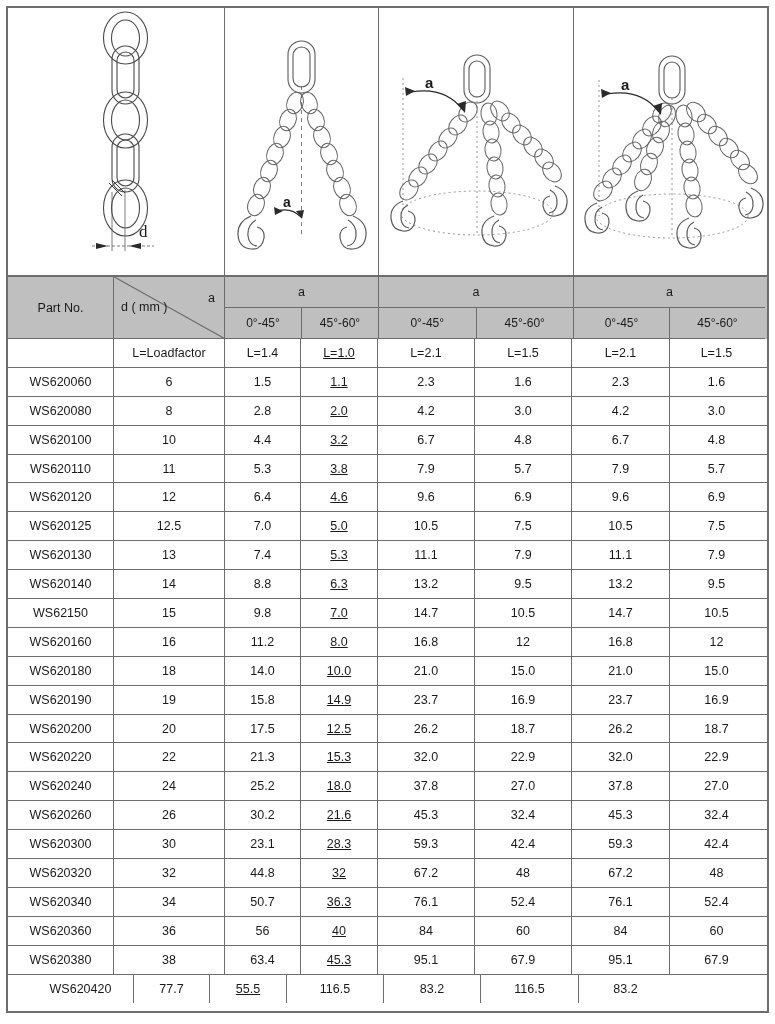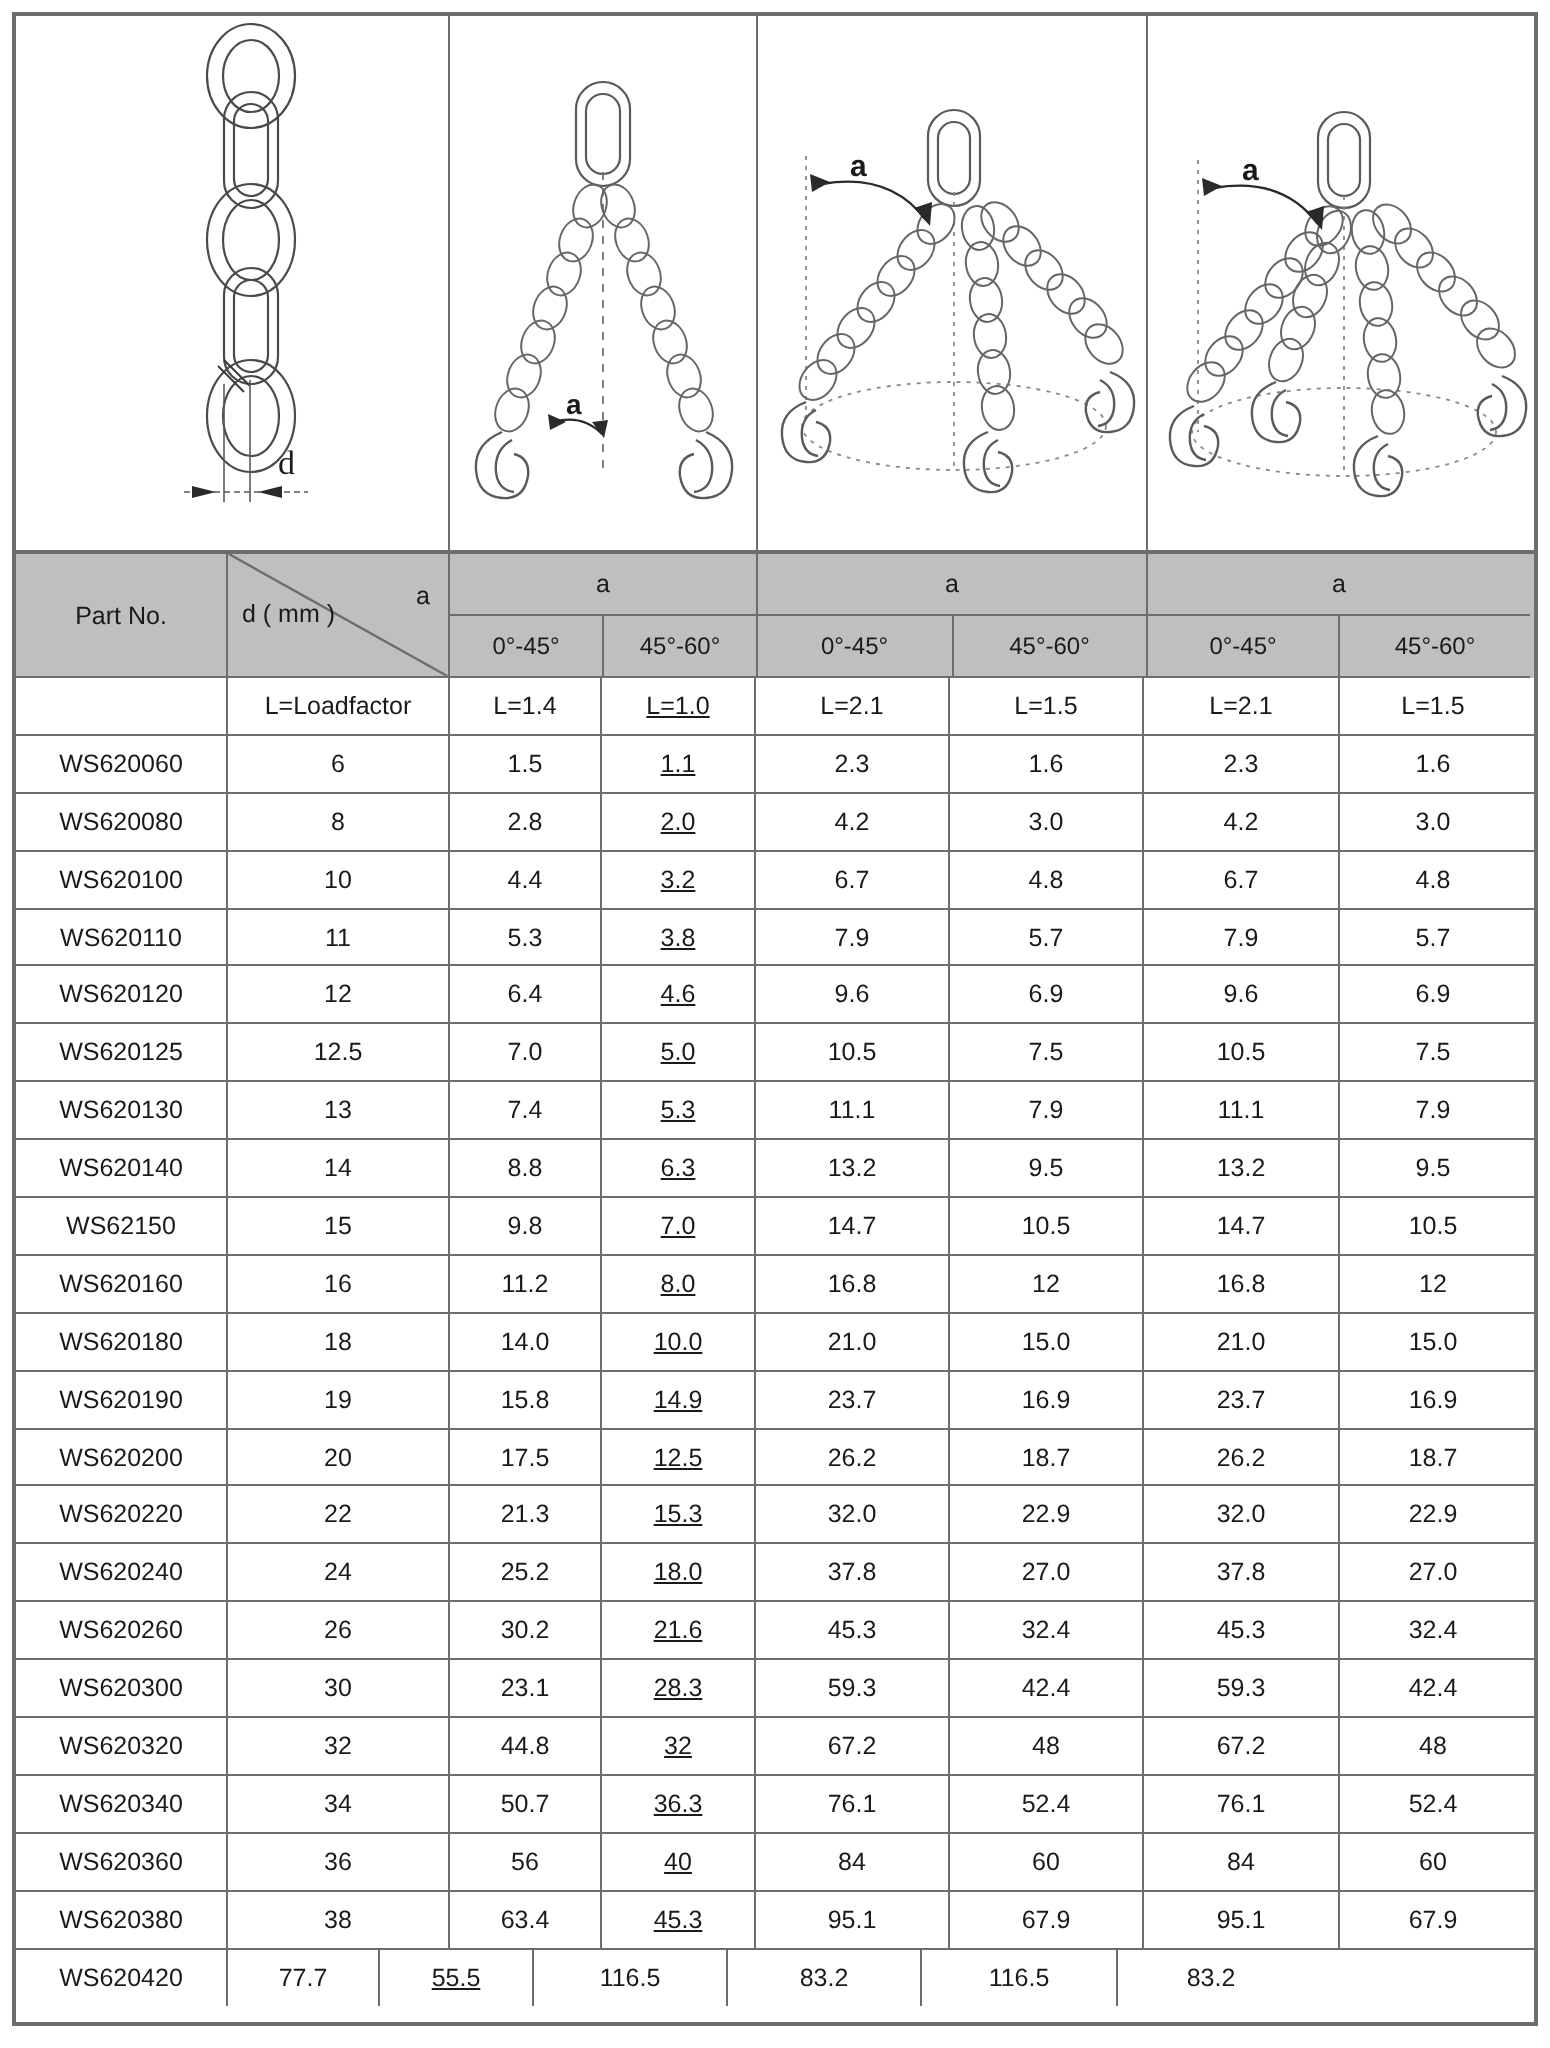--- a/index.html
+++ b/index.html
@@ -118,21 +118,21 @@
   .th-sub:last-child { border-right: none; }
 
   
   .tbody { flex: 1; display: flex; flex-direction: column; }
   .trow {
     display: flex;
     height: 28.9px;
     border-bottom: 1px solid #6d6d6d;
     flex: none;
   }
-  .trow:last-child { border-bottom: none; }
+  .trow:last-child { border-bottom: none; padding-left: 20px; }
 
   .td {
     display: flex; align-items: center; justify-content: center;
     font-size: 12.5px;
     border-right: 1px solid #6d6d6d;
     overflow: hidden;
     white-space: nowrap;
   }
   .c-part { width: 106px; }
   .c-d    { width: 111px; }

